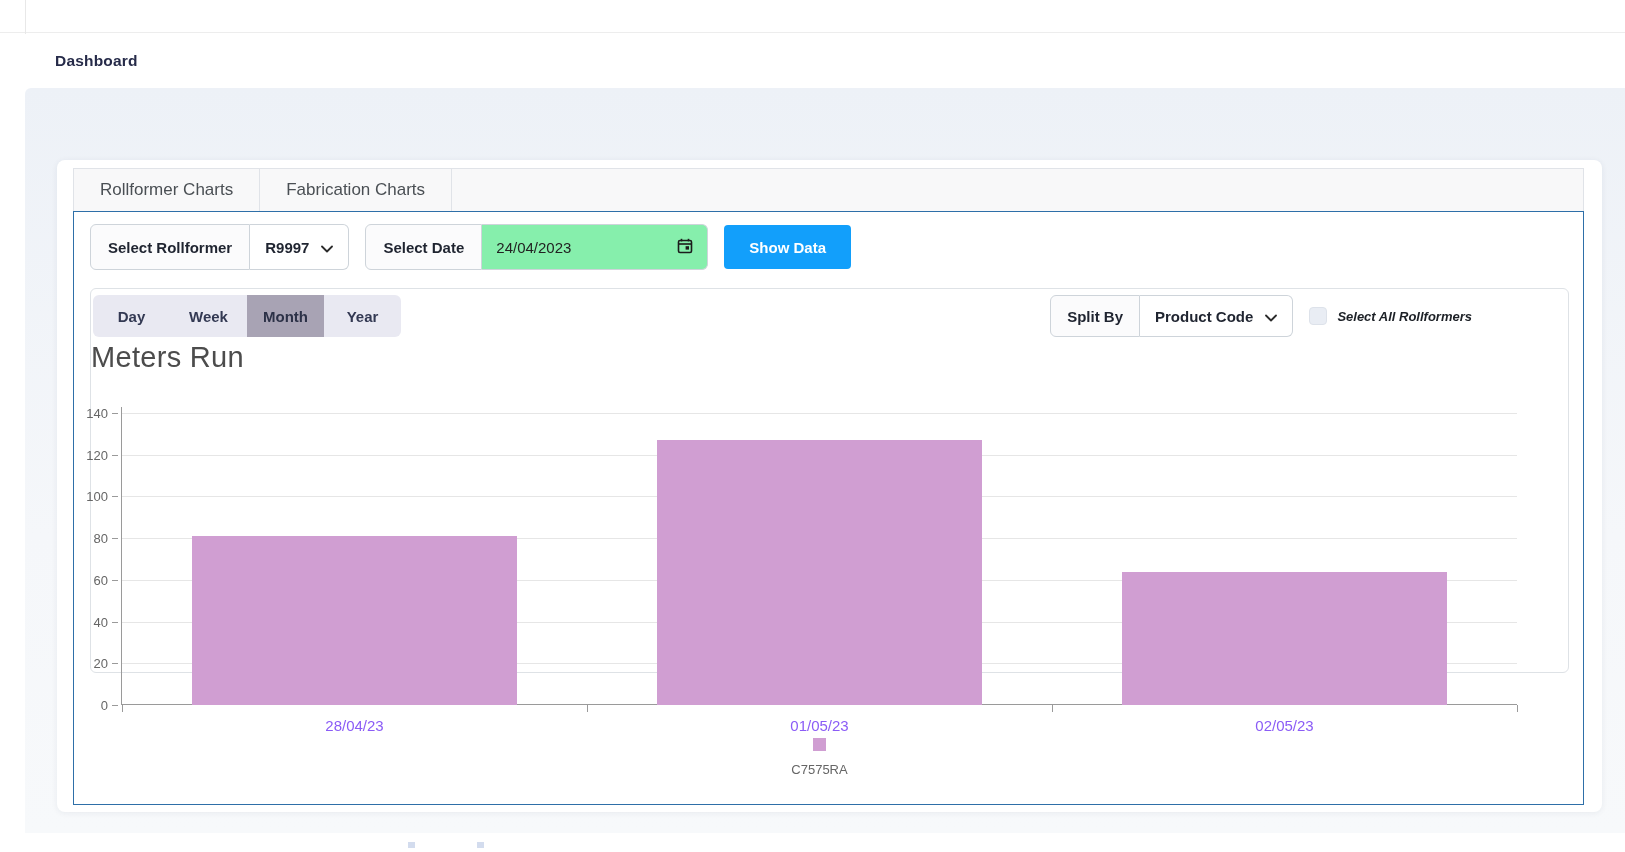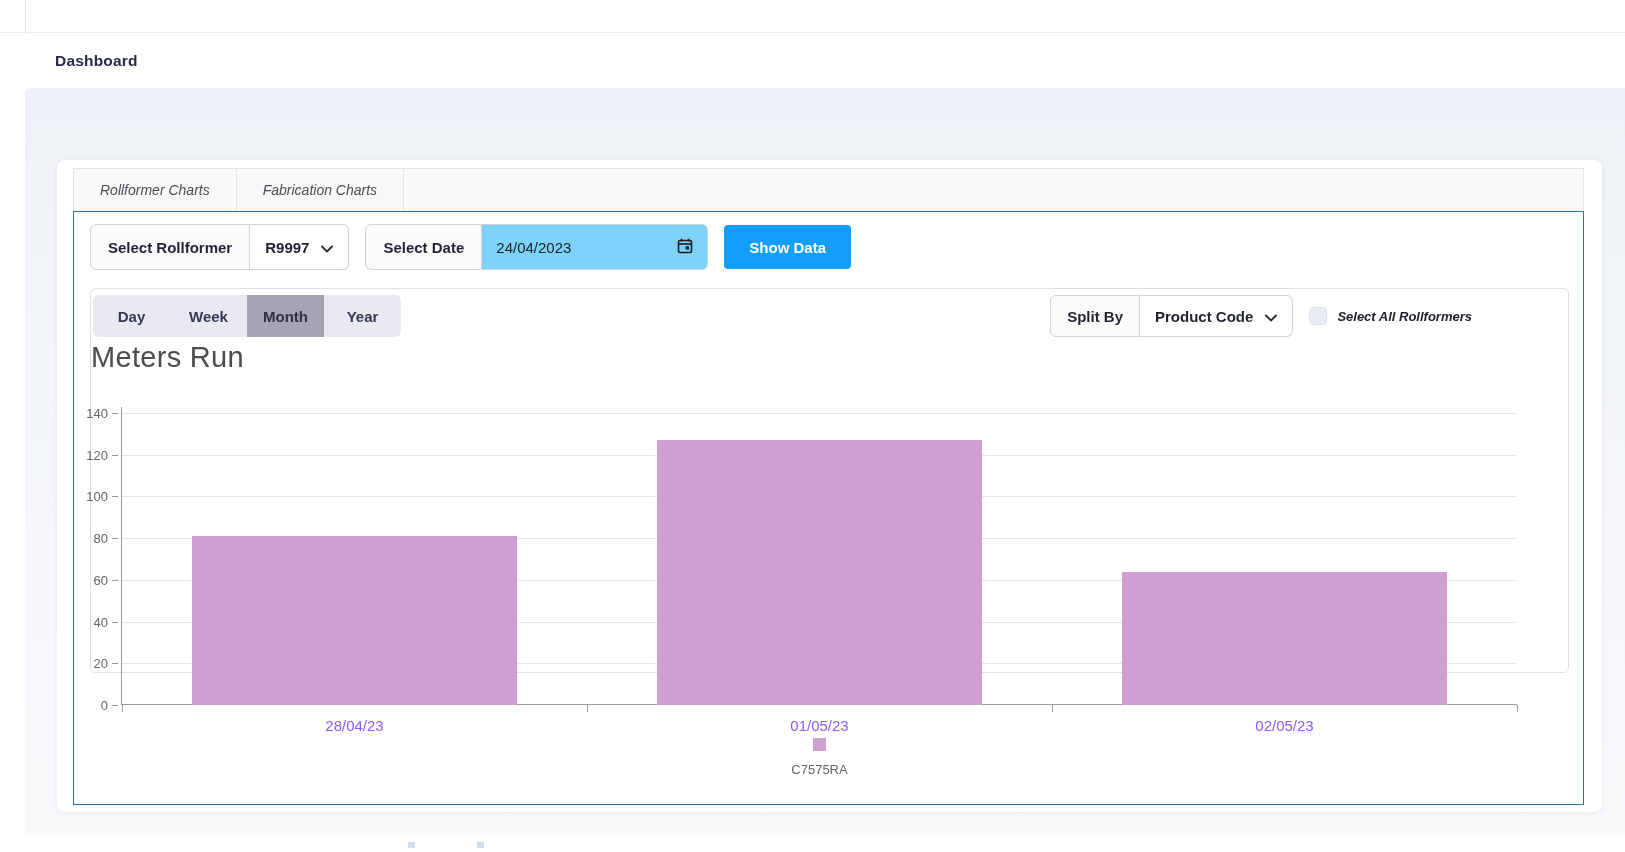--- a/index.html
+++ b/index.html
@@ -18,40 +18,40 @@
     border-top-left-radius:6px; }
   .frag { width:7px; height:6px; background:#bcc9e5; opacity:.65; }
 
   
   .card { left:57px; top:160px; width:1545px; height:652px; background:#fff;
     border-radius:8px; box-shadow:0 1px 6px rgba(25,39,70,.07); }
 
   
   .tab-bar { position:absolute; left:16px; top:8px; width:1511px; height:43px;
     background:#f8f8f9; border:1px solid #e0e3e8; border-bottom:none; display:flex; }
-  .tab { height:42px; line-height:42px; padding:0 26px; font-size:14px; color:#4a4f54;
-    border-right:1px solid #e0e3e8; cursor:pointer; white-space:nowrap;font-style:italic; }
+  .tab { height:42px; line-height:42px; padding:0 26px; font-size:17px; color:#4a4f54;
+    border-right:1px solid #e0e3e8; cursor:pointer; white-space:nowrap; }
   .tab.active { background:#fff; border:1px solid #2e6fa8; border-bottom:none;
     border-radius:3px 3px 0 0; height:44px; margin:-1px 0 0 -1px; position:relative;
     z-index:3; color:#3a3f45; }
 
   
   .panel { position:absolute; left:16px; top:51px; width:1511px; height:594px;
     border:1px solid #2e6fa8; background:#fff; }
 
   
   .controls-row { position:absolute; left:16px; top:12px; height:46px; display:flex; gap:16px; }
   .igroup { display:flex; height:46px; }
   .ig-label { display:flex; align-items:center; padding:0 17px; background:#fbfbfc;
     border:1px solid #ced4da; border-radius:6px 0 0 6px; font-size:15px; font-weight:bold; color:#1f2430; }
   .ig-select { display:flex; align-items:center; gap:12px; padding:0 15px; background:#fff;
     border:1px solid #ced4da; border-left:none; border-radius:0 6px 6px 0;
     font-size:15px; font-weight:bold; color:#1f2430; cursor:pointer; }
   .ig-input { display:flex; align-items:center; justify-content:space-between; width:226px;
-    padding:8px 14px; background:#7dd3fc; border:1px solid #ced4da; border-left:none;
+    padding:8px 14px; background:#86efac; border:1px solid #ced4da; border-left:none;
     border-radius:0 6px 6px 0; font-size:15px; color:#222; }
   .btn-primary { height:44px; margin-top:1px; padding:0 25px; background:#129ffb; color:#fff;
     font-size:15px; font-weight:bold; border:none; border-radius:4px; cursor:pointer; }
 
   
   .chart-box { position:absolute; left:16px; top:76px; width:1479px; height:385px;
     border:1px solid #dee2e6; border-radius:6px; background:#fff; }
   .chart-toolbar { position:absolute; left:2px; top:6px; right:0; display:flex;
     justify-content:space-between; align-items:flex-start; padding-right:96px; }
   .period-group { display:flex; border-radius:6px; overflow:hidden; }

